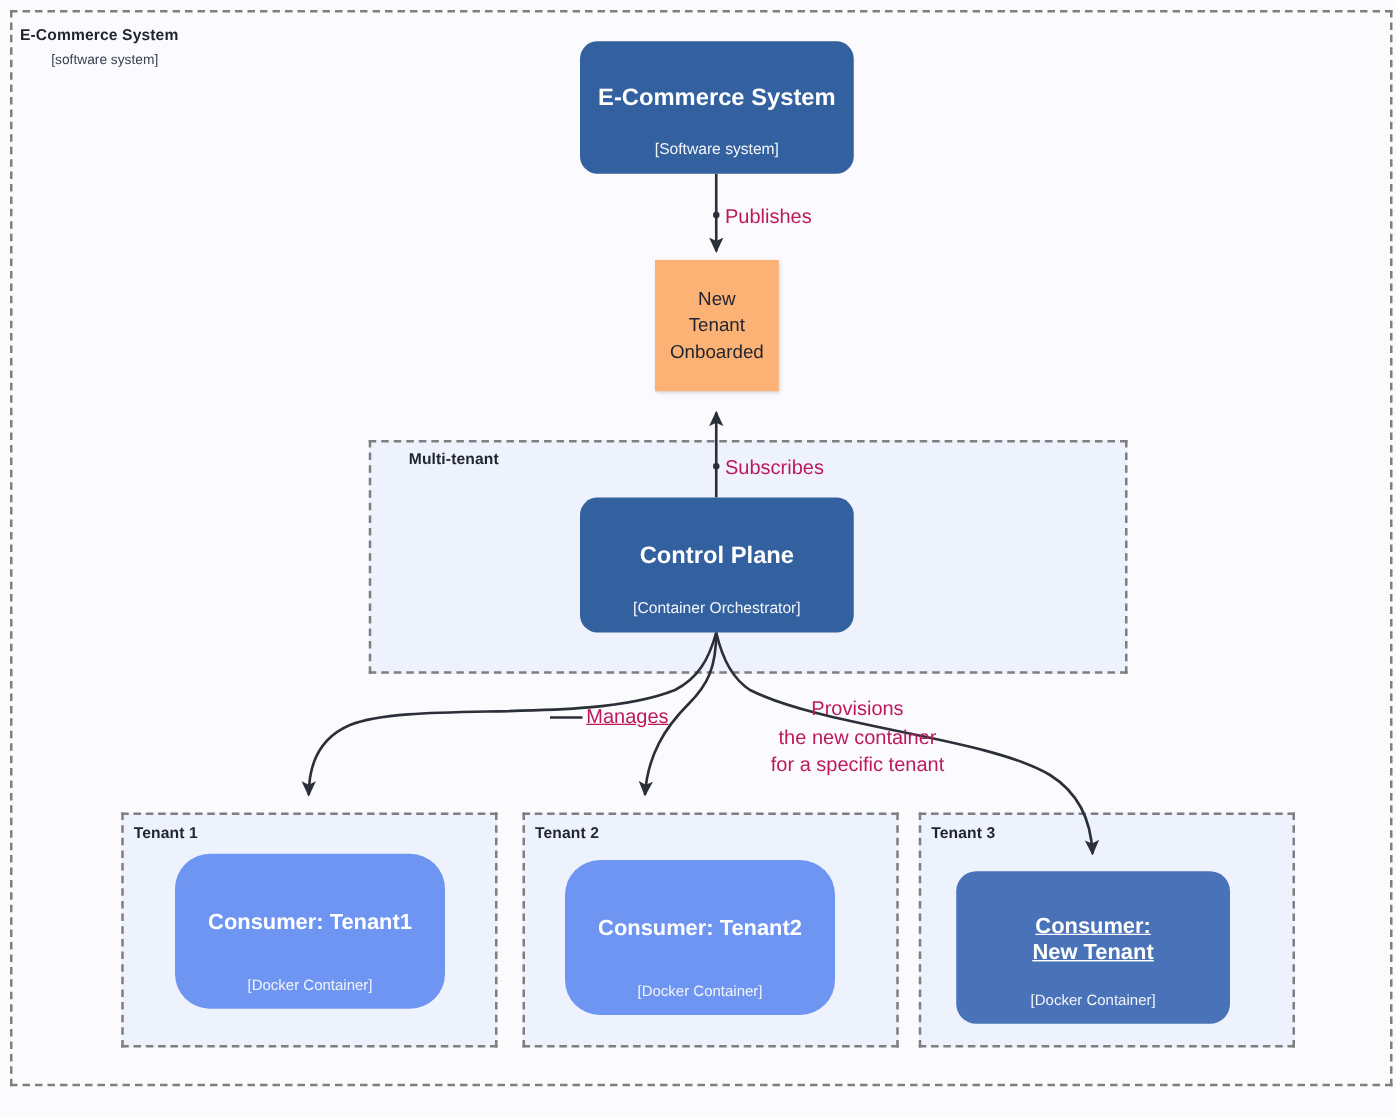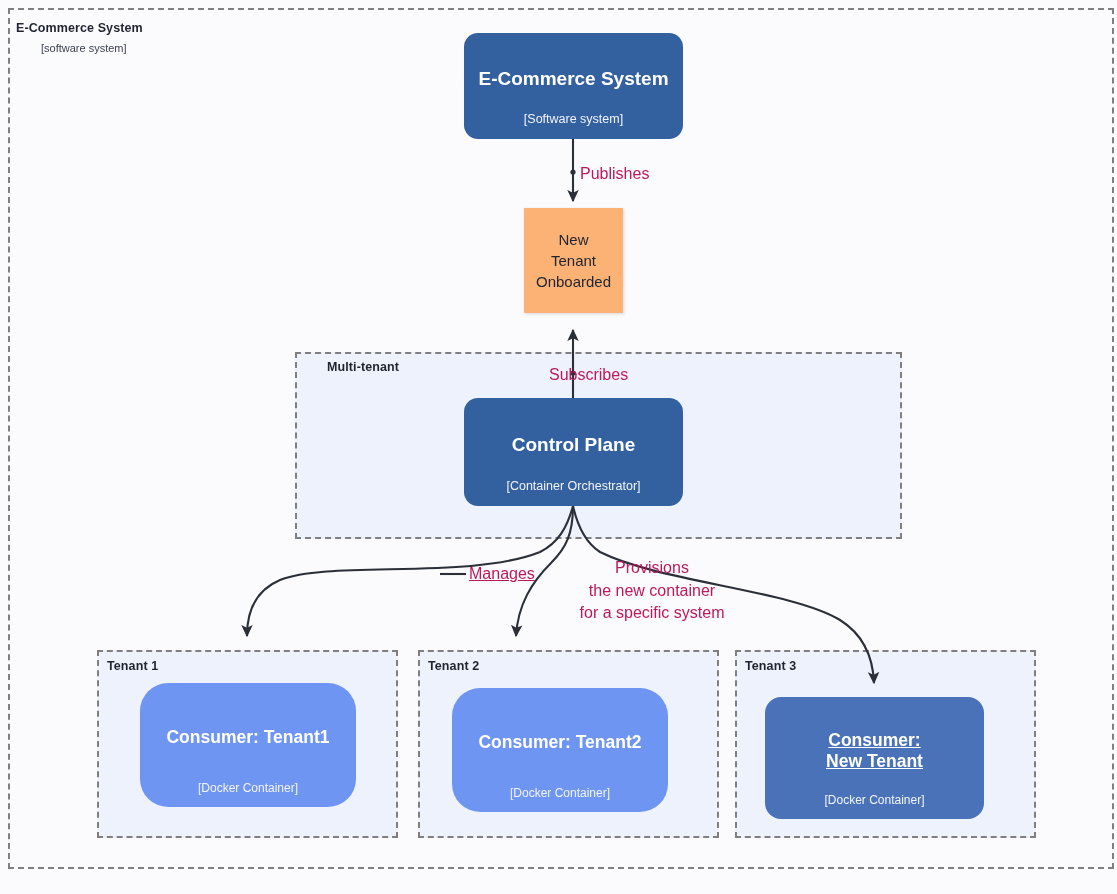--- a/index.html
+++ b/index.html
@@ -178,28 +178,28 @@
                C 864 635 873 658 874 683" stroke="#2b2f38" stroke-width="2.1" fill="none" marker-end="url(#arrow)"></path>
     </g>
 
     <g>
       <path d="M 440 574 L 466 574" stroke="#2b2f38" stroke-width="2.1" fill="none"></path>
     </g>
   </svg>
 
   <div class="edge-label" style="left:580px; top:163px;">Publishes</div>
 
-  <div class="edge-label" style="left:549px; top:364px;">Subscribes</div>
+  <div class="edge-label" style="left:580px; top:364px;">Subscribes</div>
 
   <div class="edge-label" style="left:469px; top:563px;text-decoration:underline;">Manages</div>
 
-  <div class="edge-label multi" style="left:567px; top:557px; width:170px;">
+  <div class="edge-label multi" style="left:601px; top:557px; width:170px;">
     <div>Provisions</div>
     <div>the new container</div>
-    <div>for a specific system</div>
+    <div>for a specific tenant</div>
   </div>
 
   <div class="node node-ecommerce" style="left:464px; top:33px; width:219px; height:106px;">
     <div class="title" style="margin-top:-14px;">E-Commerce System</div>
     <div class="tech">[Software system]</div>
   </div>
 
   <div class="node node-event" style="left:524px; top:208px; width:99px; height:105px;">
     <div>New</div>
     <div>Tenant</div>

